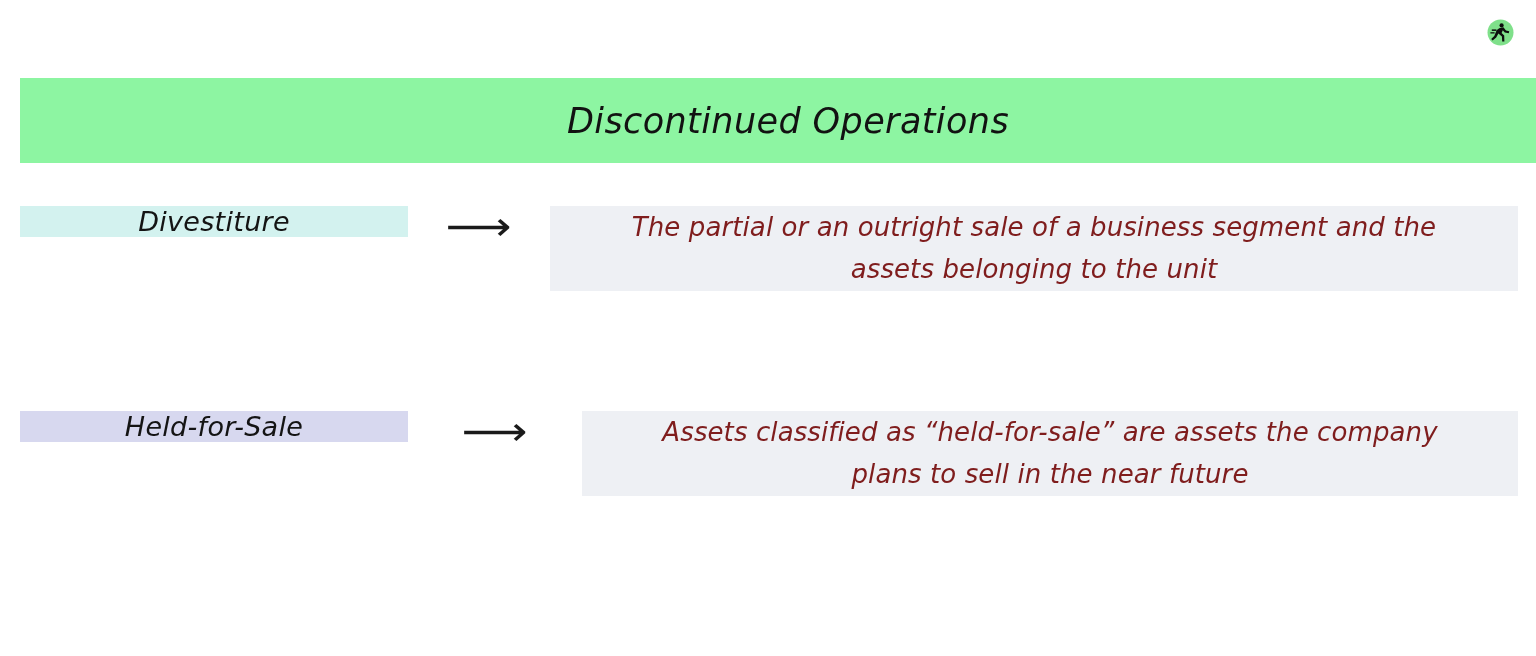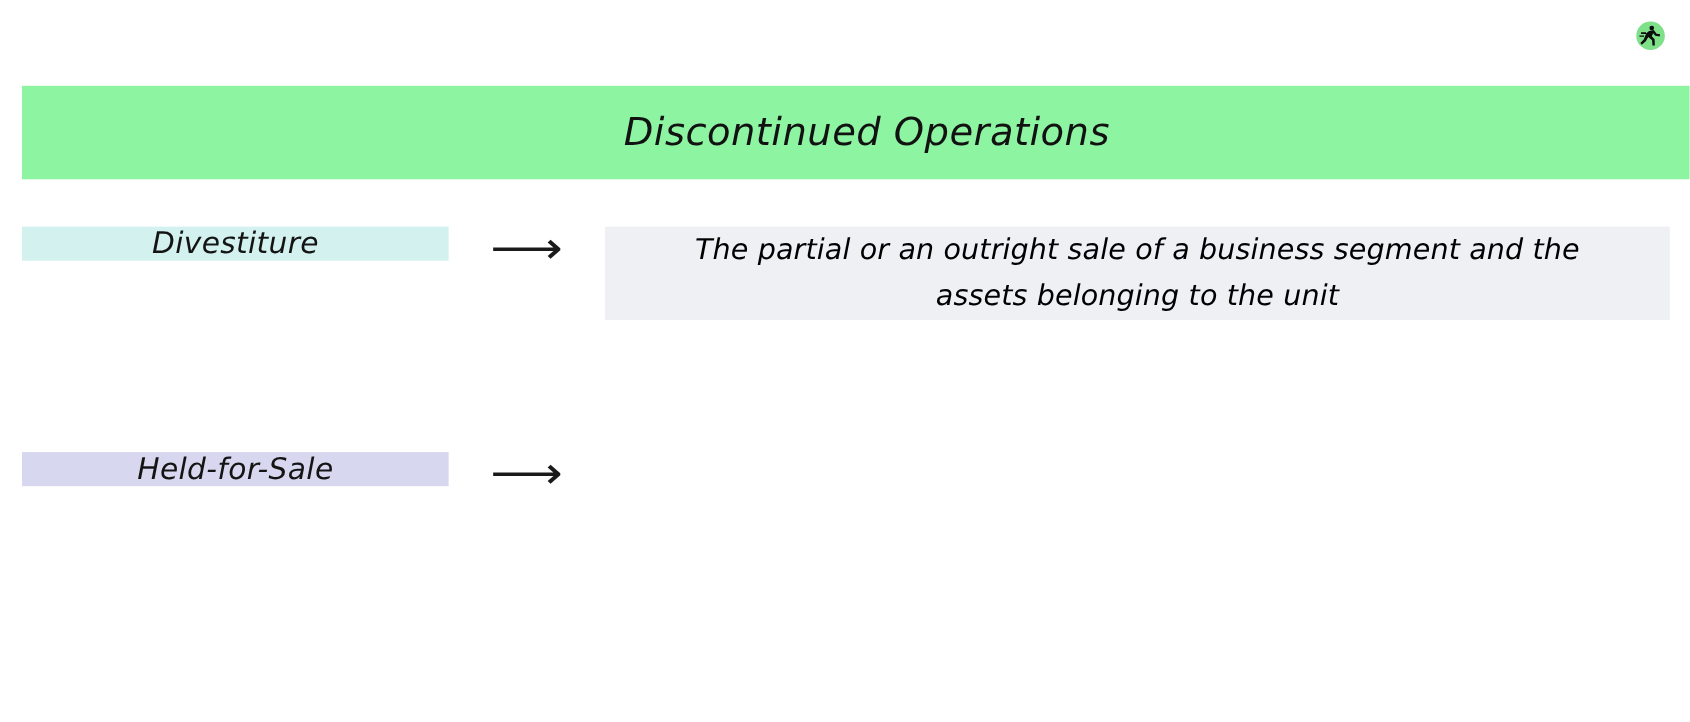--- a/index.html
+++ b/index.html
@@ -70,21 +70,21 @@
   
   .row {
     position: absolute;
     left: 20px;
     width: 1498px;
     height: 151px;
     display: flex;
     align-items: flex-start;
   }
   .row-1 { top: 206px; }
-  .row-2 { top: 411px; }
+  .row-2 { top: 411px; gap: 16px; }
 
   .term-box {
     width: 388px;
     flex: 0 0 388px;
     display: flex;
     align-items: center;
     justify-content: center;
     box-sizing: border-box;
     padding: 0 16px;
   }
@@ -124,21 +124,21 @@
     align-items: center;
     justify-content: center;
     box-sizing: border-box;
     padding: 0 58px;
   }
   .desc-text {
     font-family: "DejaVu Sans", sans-serif;
     font-style: italic;
     font-size: 26px;
     line-height: 1.63;
-    color: #000000;
+    color: #7f1d1d;
     text-align: center;
     letter-spacing: 0.1px;
   }
 </style>
 </head>
 <body>
 
 <div class="brand">
   <span class="brand-mark">
     <svg width="27" height="27" viewBox="0 0 27 27" aria-hidden="true">
@@ -169,13 +169,16 @@
   </div>
 </div>
 
 <div class="row row-2">
   <div class="term-box lavender">
     <span class="term-text">Held-for-Sale</span>
   </div>
   <div class="arrow-cell">
     <span class="arrow-glyph">⟶</span>
   </div>
+  <div class="desc-box">
+    <span class="desc-text">Assets classified as “held-for-sale” are assets the company plans to sell in the near future</span>
+  </div>
 </div>
 
 </body></html>

